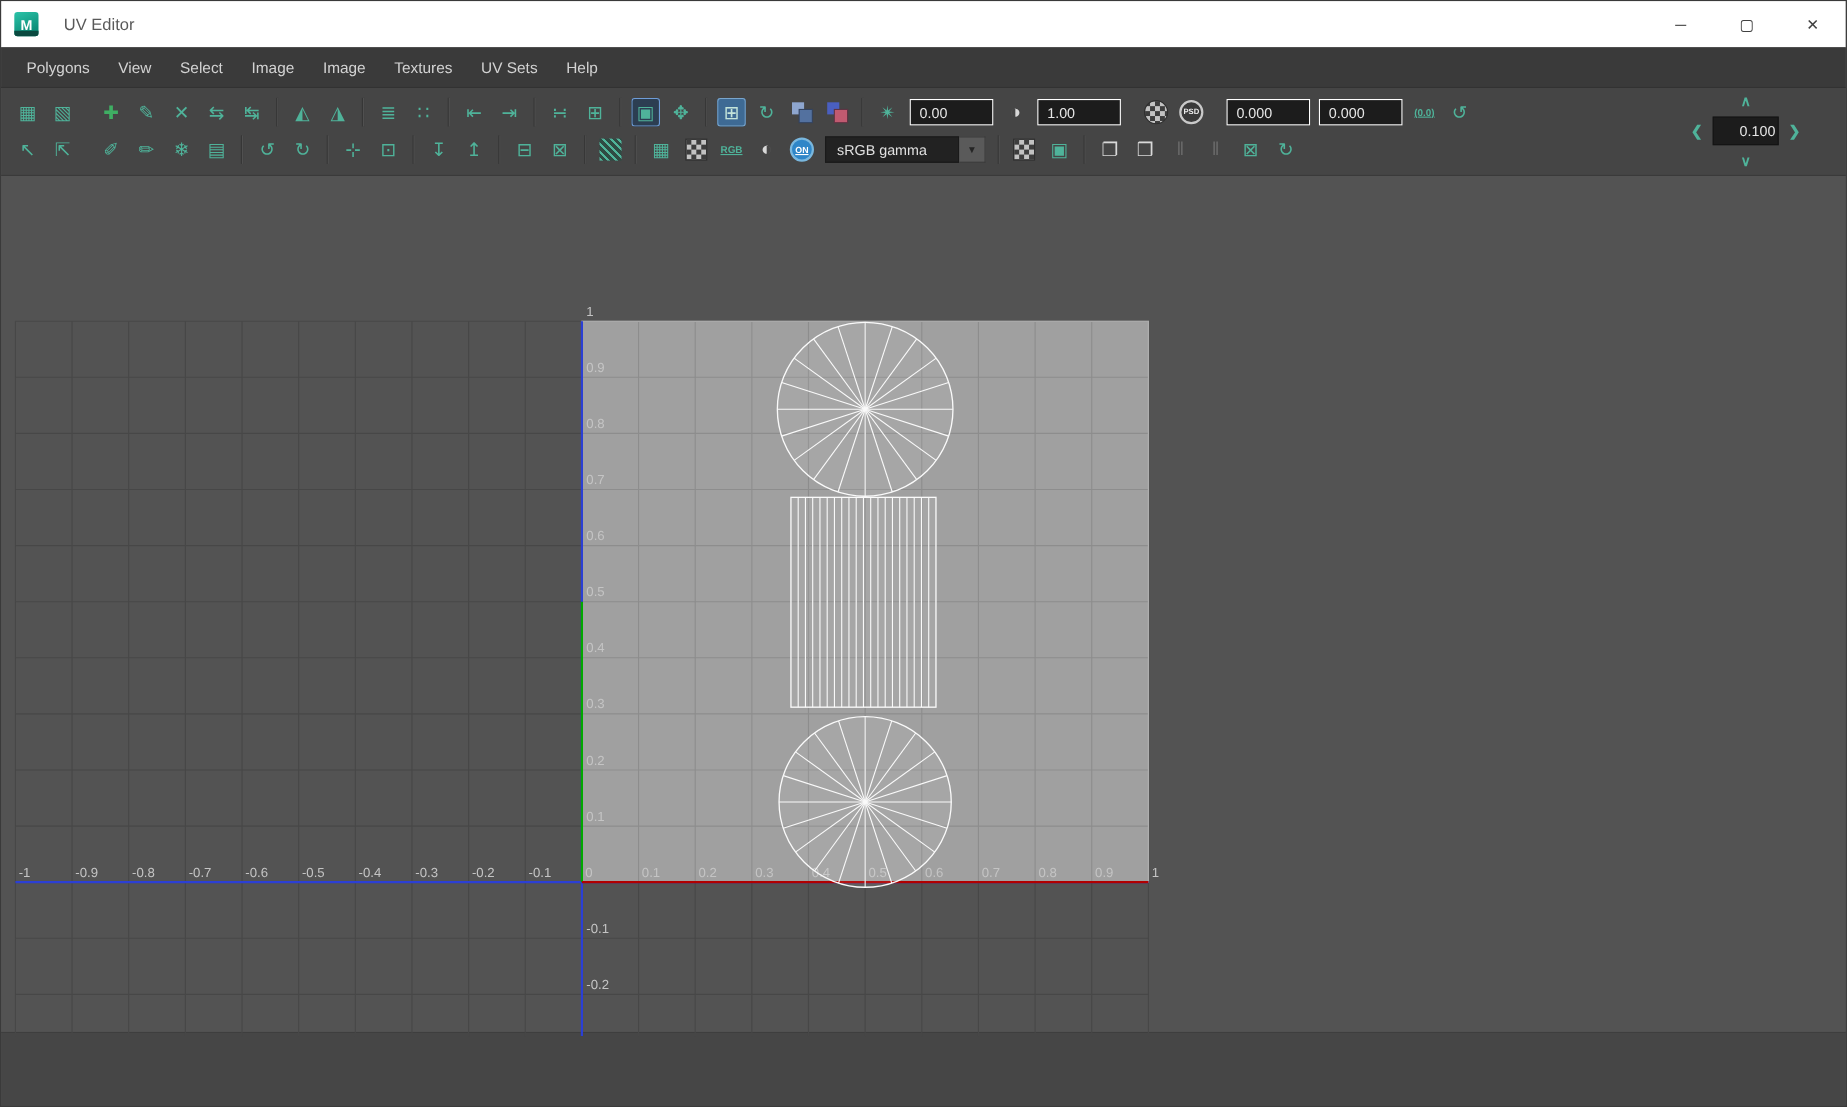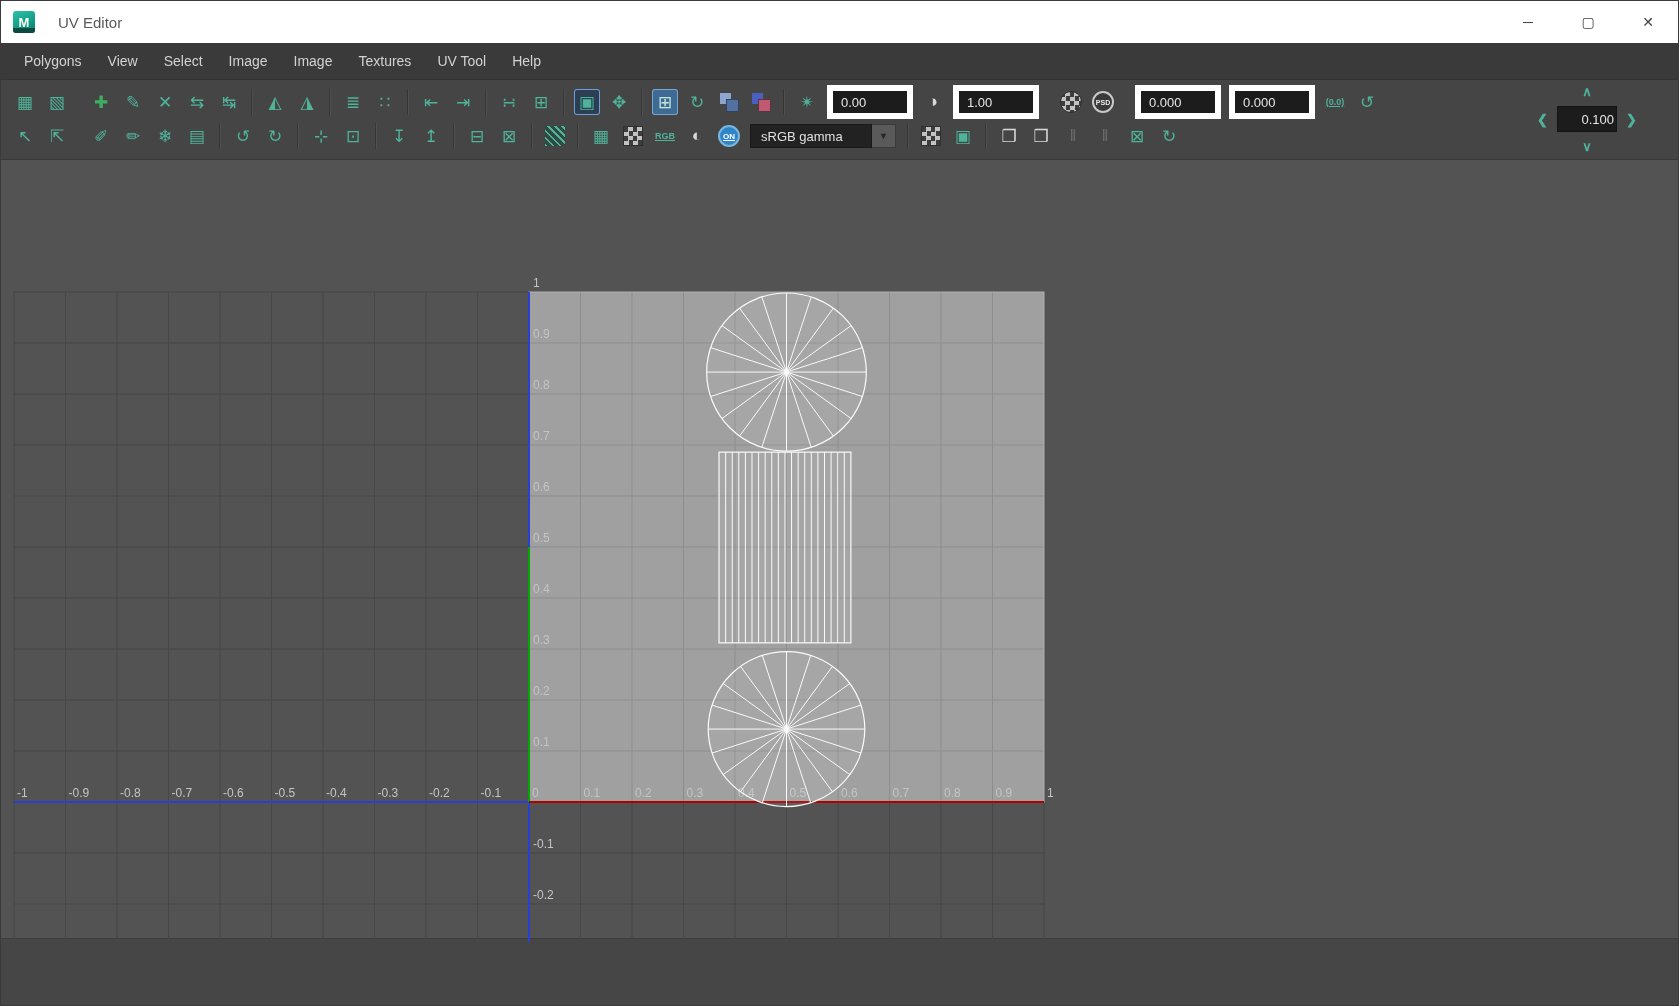--- a/index.html
+++ b/index.html
@@ -24,21 +24,21 @@
   .tb-row{display:flex;align-items:center;height:34px;max-width:1480px;}
   .tb-icon{min-width:26px;height:26px;margin:0 3px;display:inline-flex;align-items:center;justify-content:center;
     font-size:17px;color:#4fb39a;border-radius:3px;box-sizing:border-box;}
   .tb-icon.green{color:#3fae63;}
   .tb-icon.light{color:#d8d8d8;}
   .tb-icon.dim{color:#6a6a6a;}
   .tb-icon.selb{box-shadow:inset 0 0 0 1px #6f9dd8;background:#2c3e52;}
   .tb-icon.self{background:#3e6a94;box-shadow:inset 0 0 0 1px #79a5cc;color:#c4e4da;}
   .tb-sep{width:1px;height:26px;background:#363636;border-right:1px solid #505050;margin:0 6px;}
   .tb-gap{width:12px;}
-  .tb-input{width:58px;height:22px;background:#1c1c1c;border:6px solid #ffffff;color:#e6e6e6;
+  .tb-input{width:58px;height:22px;background:#1c1c1c;border:1px solid #ffffff;color:#e6e6e6;
     font-size:13px;padding:0 8px;font-family:inherit;margin:0 4px;}
   .tb-dd{display:flex;align-items:center;margin:0 5px;height:16px;}
   .dd-val{background:#222222;border:1px solid #1a1a1a;min-width:122px;padding:0 10px;color:#e0e0e0;font-size:13px;height:24px;line-height:24px;box-sizing:border-box;}
   .dd-arrow{width:24px;height:24px;background:#5a5a5a;color:#252525;display:flex;align-items:center;justify-content:center;font-size:9px;border:1px solid #3a3a3a;border-left:none;box-sizing:border-box;}
 
   
   .k-checker,.k-checker-round{width:18px;height:18px;background:repeating-conic-gradient(#c2c2c2 0% 25%,#3d3d3d 0% 50%);background-size:9px 9px;border:1px solid #2f2f2f;}
   .k-checker-round{width:20px;height:20px;border-radius:50%;}
   .k-diag{width:20px;height:20px;background:repeating-linear-gradient(45deg,#4fb39a 0 2px,#2f4a43 2px 5px);}
   .k-sq-blue,.k-sq-redblue{position:relative;width:20px;height:20px;}
@@ -81,21 +81,21 @@
     </div>
   </div>
 
   <div class="menubar">
       <span class="menu-item">Polygons</span>
       <span class="menu-item">View</span>
       <span class="menu-item">Select</span>
       <span class="menu-item">Image</span>
       <span class="menu-item">Image</span>
       <span class="menu-item">Textures</span>
-      <span class="menu-item">UV Tool</span>
+      <span class="menu-item">UV Sets</span>
       <span class="menu-item">Help</span>
     </div>
 
   <div class="toolbar">
     <div class="tb-row" id="tb-row1">
         <span class="tb-icon">▦</span>
         <span class="tb-icon">▧</span>
         <span class="tb-gap"></span>
         <span class="tb-icon green">✚</span>
         <span class="tb-icon">✎</span>

